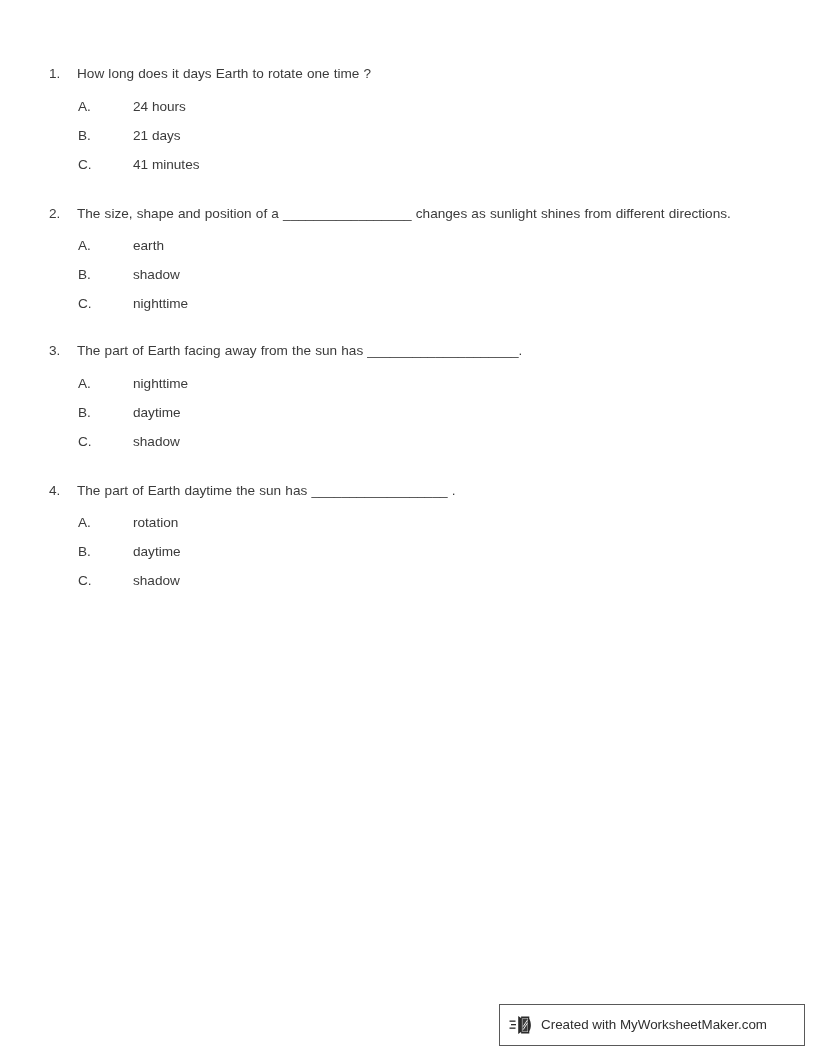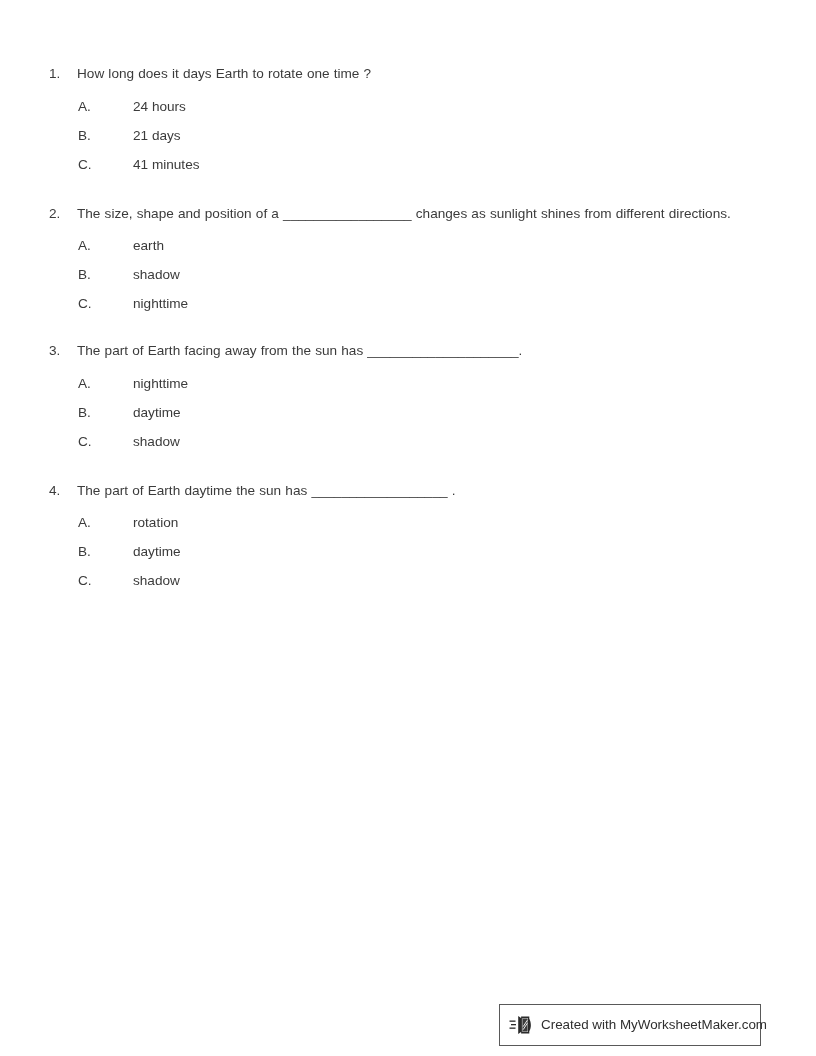--- a/index.html
+++ b/index.html
@@ -88,21 +88,21 @@
   
   .question-block.q1 { margin-bottom: 20px; }
   .question-block.q2 { margin-bottom: 18px; }
   .question-block.q3 { margin-bottom: 20px; }
   .question-block.q4 { margin-bottom: 0; }
 
   .footer-badge {
     position: absolute;
     left: 499px;
     top: 1004px;
-    width: 262px;
+    width: 306px;
     height: 42px;
     border: 1px solid #595959;
     background: #ffffff;
     box-sizing: border-box;
     display: flex;
     align-items: center;
     padding-left: 9px;
   }
 
   .badge-logo {

